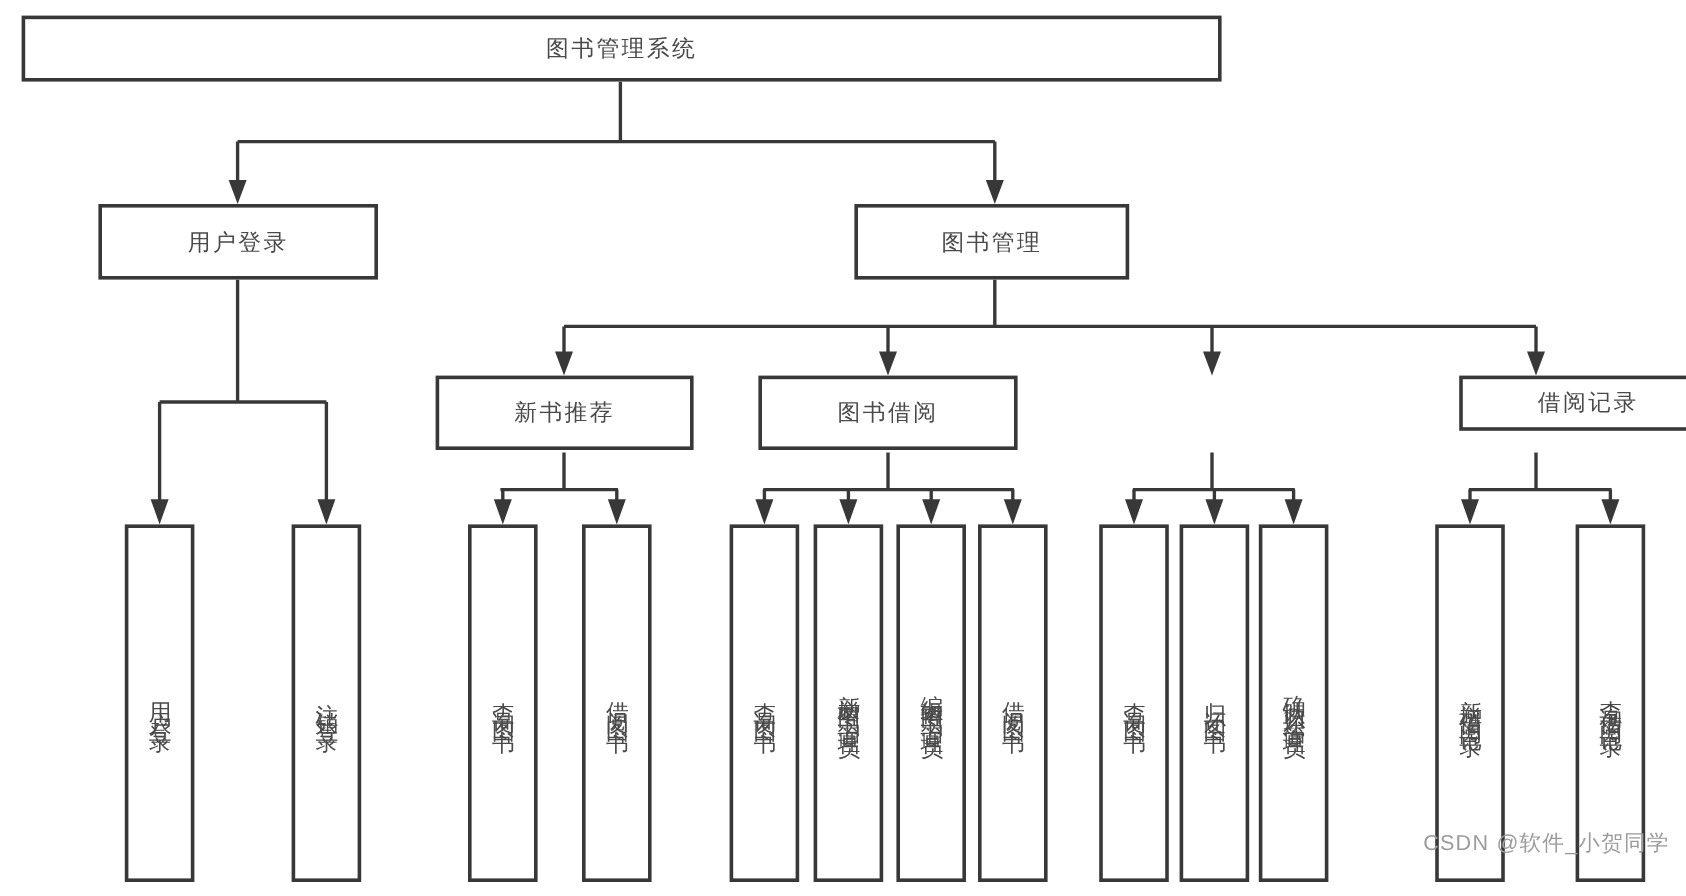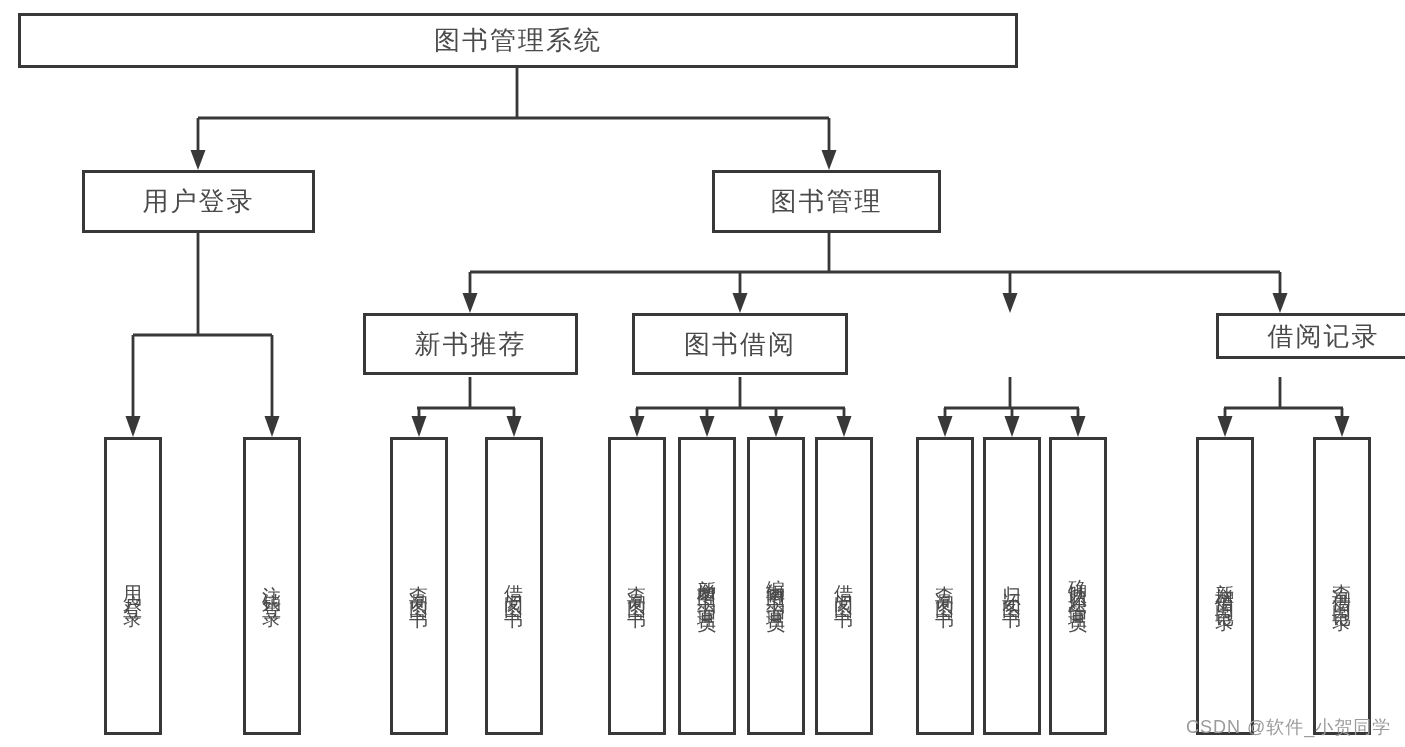--- a/index.html
+++ b/index.html
@@ -21,35 +21,35 @@
     position:absolute;
     box-sizing:border-box;
     border:3px solid var(--line);
     background:#fff;
     display:flex;
     align-items:center;
     justify-content:center;
     color:var(--text);
   }
   .h-label{
-    font-size:26px;
+    font-size:19px;
     letter-spacing:2px;
     white-space:nowrap;
   }
   .v-label{
     writing-mode:vertical-lr;
     text-orientation:mixed;
     font-size:19px;
     letter-spacing:8px;
     line-height:1;
     white-space:nowrap;
   }
   .watermark{
     position:absolute;
-    left:1186px;top:715px;
+    left:1186px;top:690px;
     font-size:18px;
     letter-spacing:1px;
     color:var(--wm);
     white-space:nowrap;
   }
 </style>
 </head>
 <body>
 
 <div class="canvas">

